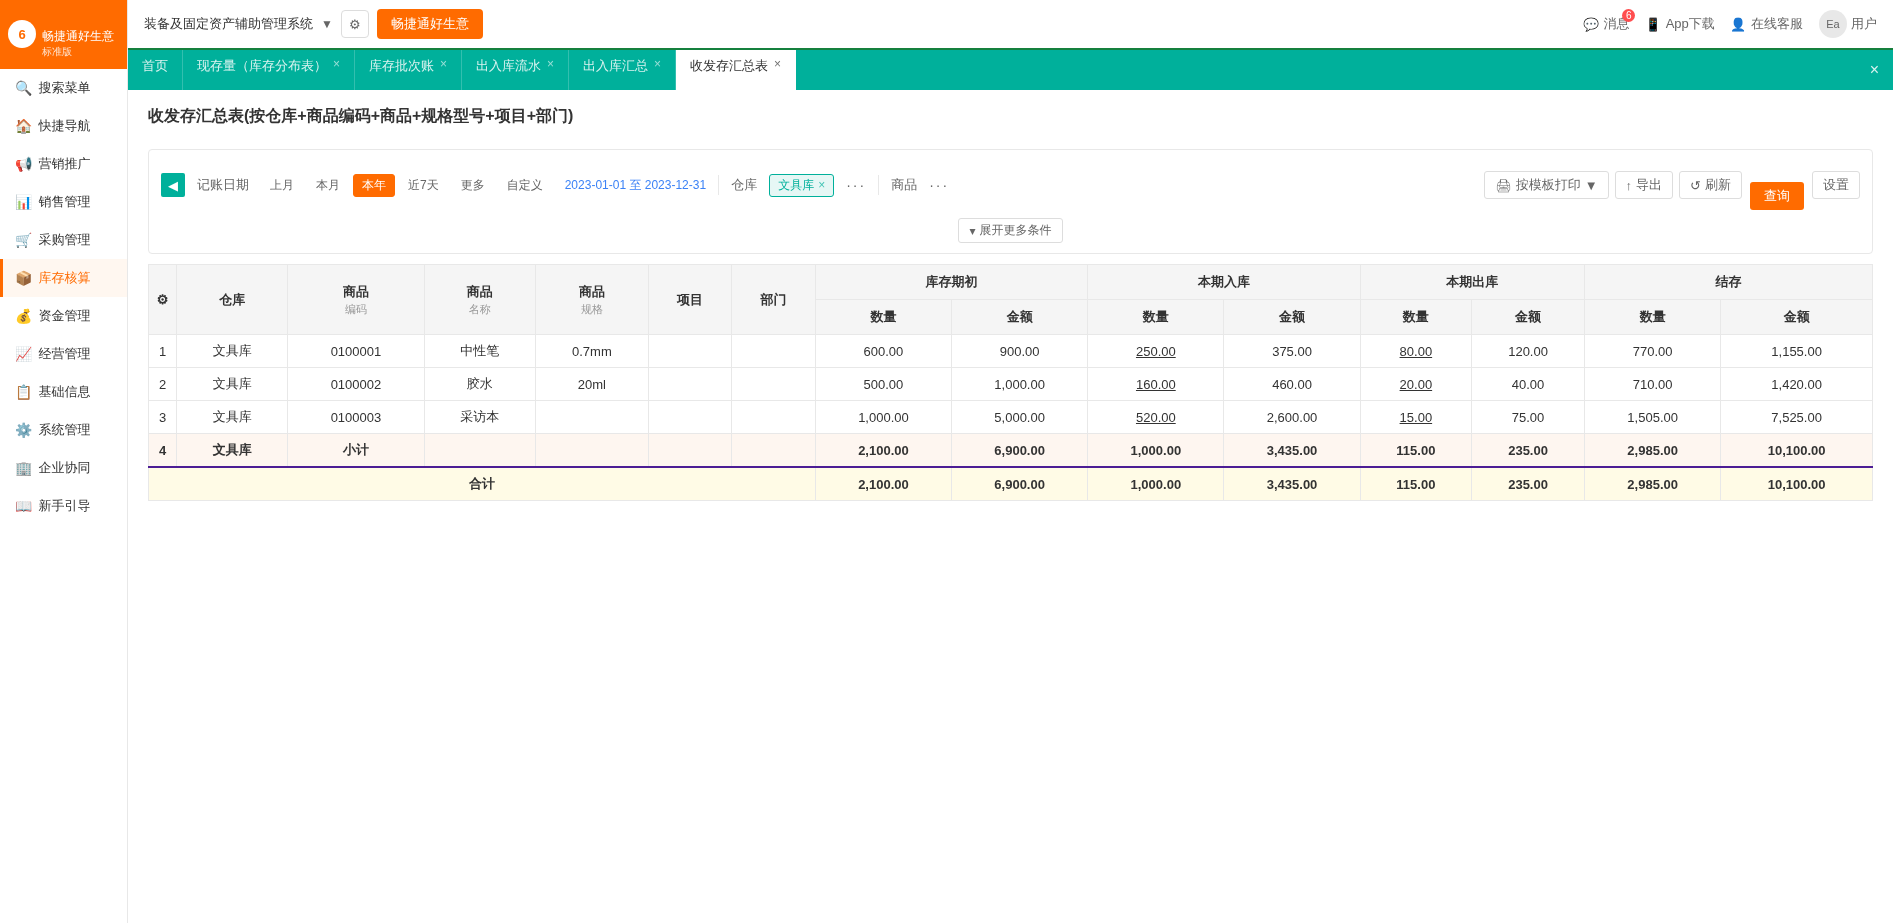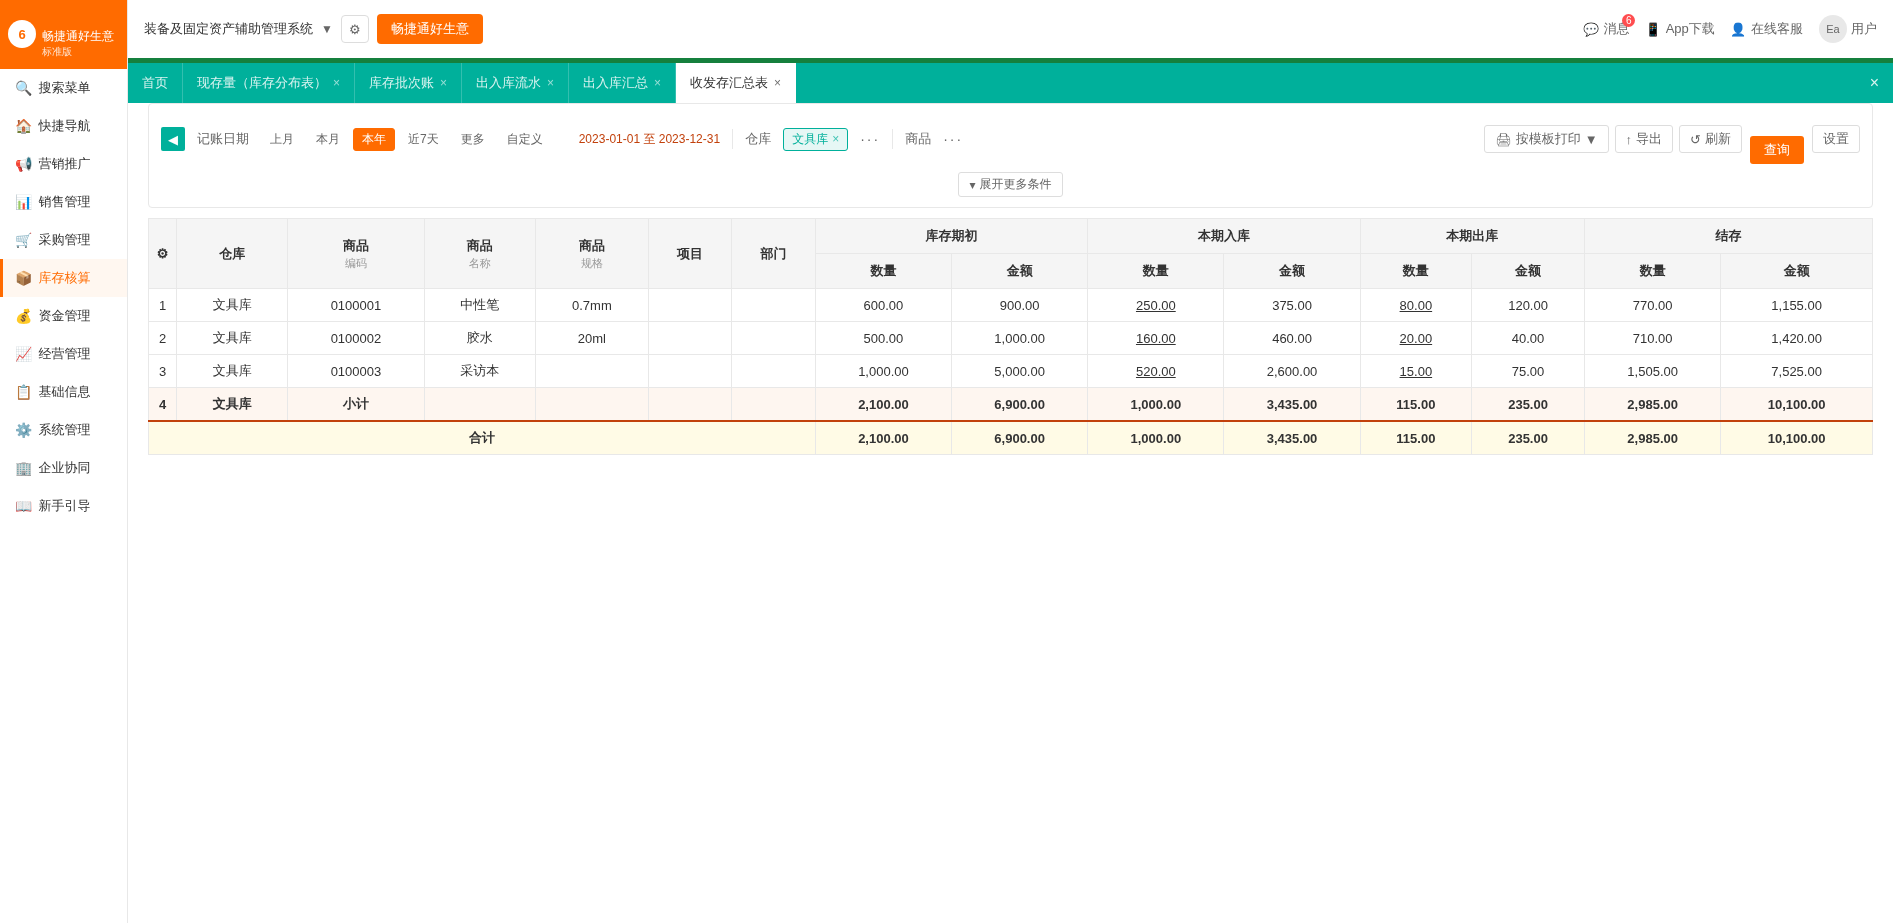--- a/index.html
+++ b/index.html
@@ -13,53 +13,53 @@
     .sidebar-logo-sub { font-size: 10px; color: rgba(255,255,255,0.8); }
     .sidebar-nav { flex: 1; overflow-y: auto; }
     .sidebar-item { display: flex; align-items: center; gap: 6px; padding: 10px 12px; cursor: pointer; color: #333; font-size: 13px; border-left: 3px solid transparent; }
     .sidebar-item.active { background: #fff7f0; color: #ff6b00; border-left-color: #ff6b00; }
     .sidebar-item-icon { font-size: 14px; }
 
     
     .main { flex: 1; display: flex; flex-direction: column; overflow: hidden; }
 
     
-    .top-header { height: 63px; background: #fff; border-bottom: 5px solid #15803d; display: flex; align-items: center; justify-content: space-between; padding: 0 16px; flex-shrink: 0; }
+    .top-header { height: 50px; background: #fff; border-bottom: 2px solid #15803d; display: flex; align-items: center; justify-content: space-between; padding: 0 16px; flex-shrink: 0; }
     .top-header-left { display: flex; align-items: center; gap: 8px; }
     .system-title { font-size: 13px; color: #333; }
     .header-dropdown { font-size: 12px; color: #666; cursor: pointer; }
     .gear-btn { width: 28px; height: 28px; border: 1px solid #ddd; border-radius: 4px; display: flex; align-items: center; justify-content: center; cursor: pointer; color: #666; }
     .try-btn { background: #ff6b00; color: #fff; border: none; padding: 6px 14px; border-radius: 4px; cursor: pointer; font-size: 13px; }
     .top-header-right { display: flex; align-items: center; gap: 16px; }
     .header-action { display: flex; align-items: center; gap: 4px; color: #666; cursor: pointer; font-size: 13px; position: relative; }
     .badge { background: #ff4d4f; color: #fff; border-radius: 10px; font-size: 10px; padding: 1px 4px; position: absolute; top: -6px; right: -6px; }
     .user-avatar { width: 28px; height: 28px; background: #e8e8e8; border-radius: 50%; display: flex; align-items: center; justify-content: center; font-size: 11px; color: #666; }
 
     
     .tab-bar { height: 40px; background: #00b09b; display: flex; align-items: center; padding: 0; flex-shrink: 0; overflow: hidden; }
-    .tab-item { height: 40px; display: flex; align-items: center; padding: 0 14px; cursor: pointer; color: rgba(255,255,255,0.85); font-size: 13px; gap: 6px; white-space: nowrap; border-right: 1px solid rgba(255,255,255,0.2); }
+    .tab-item { height: 40px; display: flex; padding: 7px 14px; cursor: pointer; color: rgba(255,255,255,0.85); font-size: 13px; gap: 6px; white-space: nowrap; border-right: 1px solid rgba(255,255,255,0.2); }
     .tab-item.active { background: #fff; color: #333; }
     .tab-close { font-size: 12px; opacity: 0.7; }
     .tab-bar-close { margin-left: auto; padding: 0 14px; color: rgba(255,255,255,0.85); cursor: pointer; font-size: 16px; }
 
     
     .page-content { flex: 1; overflow-y: auto; background: #fff; }
 
     
     .page-header { padding: 16px 20px 10px; }
     .page-title { font-size: 16px; font-weight: bold; color: #333; margin-bottom: 12px; }
 
     
     .filter-bar { background: #fff; border: 1px solid #e8e8e8; border-radius: 4px; margin: 0 20px 10px; padding: 10px 12px; }
     .filter-row { display: flex; align-items: center; gap: 12px; flex-wrap: wrap; }
     .filter-label { color: #666; font-size: 13px; white-space: nowrap; }
     .filter-date-options { display: flex; align-items: center; gap: 4px; }
     .date-btn { padding: 2px 8px; border-radius: 3px; cursor: pointer; color: #666; font-size: 12px; border: 1px solid transparent; }
     .date-btn.active { background: #ff6b00; color: #fff; border-color: #ff6b00; }
-    .date-range { font-size: 12px; color: #c2410c; margin-left: 15px; }
+    .date-range { font-size: 12px; color: #3b82f6; margin-left: 1px; }
     .filter-divider { width: 1px; height: 20px; background: #e8e8e8; }
     .warehouse-label { color: #666; font-size: 13px; }
     .warehouse-tag { display: inline-flex; align-items: center; gap: 4px; background: #e6f7f5; color: #00b09b; border: 1px solid #00b09b; border-radius: 3px; padding: 2px 8px; font-size: 12px; }
     .tag-close { cursor: pointer; opacity: 0.7; }
     .filter-ellipsis { color: #666; cursor: pointer; font-size: 14px; letter-spacing: 2px; }
     .goods-label { color: #666; font-size: 13px; }
     .expand-btn { display: flex; align-items: center; gap: 4px; color: #666; cursor: pointer; font-size: 12px; border: 1px solid #ddd; border-radius: 3px; padding: 3px 10px; }
     .filter-arrow { width: 24px; height: 24px; background: #00b09b; display: flex; align-items: center; justify-content: center; cursor: pointer; color: #fff; border-radius: 2px; flex-shrink: 0; }
     .action-right { display: flex; align-items: center; gap: 8px; }
     .btn-print { display: flex; align-items: center; gap: 4px; color: #666; cursor: pointer; font-size: 13px; border: 1px solid #ddd; border-radius: 3px; padding: 4px 10px; }
@@ -72,21 +72,21 @@
     .table-wrap { padding: 0 20px; overflow-x: auto; }
     table { width: 100%; border-collapse: collapse; font-size: 13px; }
     th { background: #f5f5f5; color: #333; font-weight: 600; text-align: center; padding: 8px 6px; border: 1px solid #e8e8e8; white-space: nowrap; }
     td { padding: 7px 6px; border: 1px solid #e8e8e8; text-align: center; color: #333; white-space: nowrap; }
     .row-subtotal td { background: #fef6f0; font-weight: bold; }
     .underline-link { text-decoration: underline; color: #333; cursor: pointer; }
     .col-settings { width: 28px; }
     .th-group { text-align: center; }
 
     
-    .table-footer { background: #fffbe6; border-top: 2px solid #c2410c; }
+    .table-footer { background: #fffbe6; border-top: 2px solid #4c1d95; }
     .table-footer td { font-weight: bold; background: #fffbe6; }
   </style>
 </head>
 <body>
 
 <div class="sidebar">
   <div class="sidebar-logo">
     <div class="sidebar-logo-icon">
       <span>6</span>
     </div>
@@ -201,20 +201,23 @@
       </div>
       <div class="tab-item active">
         <span>收发存汇总表</span>
         <span class="tab-close">×</span>
       </div>
       <div class="tab-bar-close">×</div>
     </div>
 
   <div class="page-content">
 
+    <div class="page-header">
+      <div class="page-title">收发存汇总表(按仓库+商品编码+商品+规格型号+项目+部门)</div>
+    </div>
 
     <div class="filter-bar">
       <div class="filter-row">
         <div class="filter-arrow">◀</div>
         <span class="filter-label">记账日期</span>
         <div class="filter-date-options" id="date-options">
             <span class="date-btn">上月</span>
             <span class="date-btn">本月</span>
             <span class="date-btn active">本年</span>
             <span class="date-btn">近7天</span>

